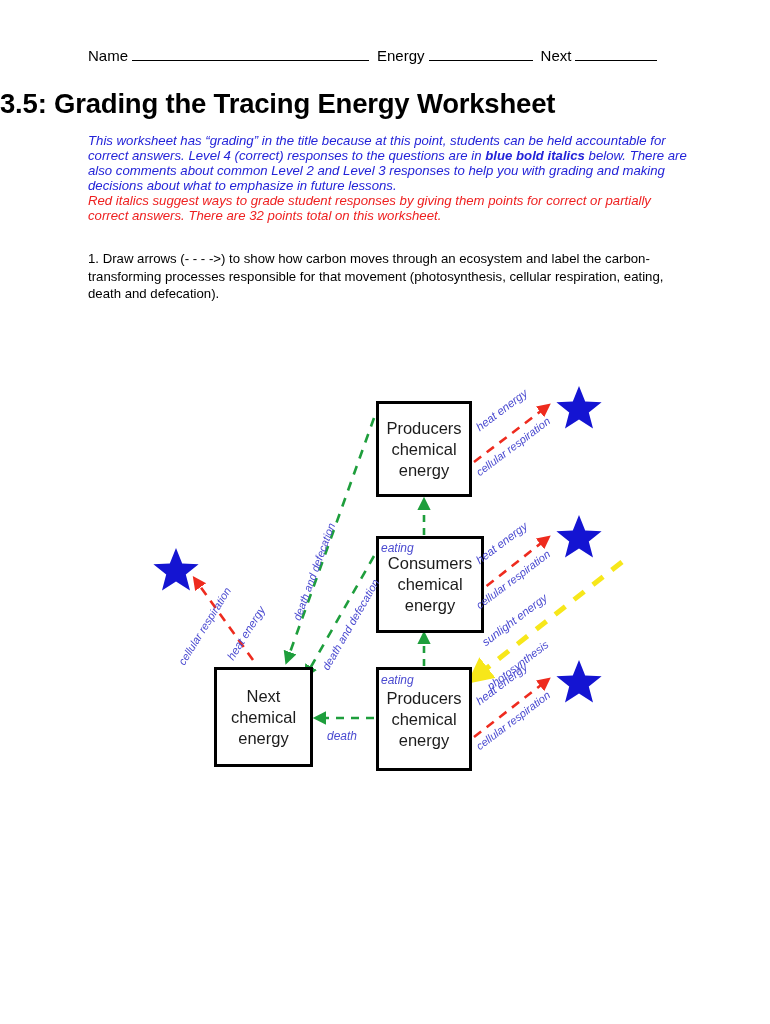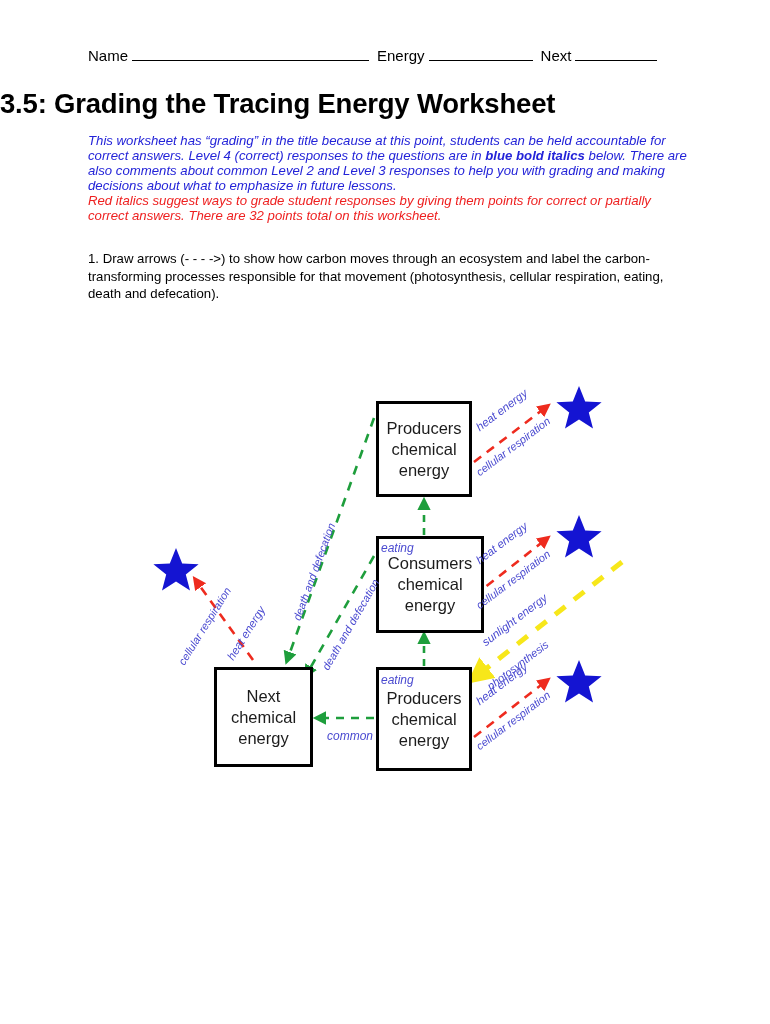--- a/index.html
+++ b/index.html
@@ -162,21 +162,21 @@
     <div class="lab lab-sm" style="left:186px;top:285px;transform:rotate(-58deg);transform-origin:left bottom;">cellular respiration</div>
 
     <div class="lab" style="left:487px;top:266px;transform:rotate(-37deg);transform-origin:left bottom;">sunlight energy</div>
     <div class="lab lab-sm" style="left:492px;top:310px;transform:rotate(-37deg);transform-origin:left bottom;">photosynthesis</div>
 
     <div class="lab lab-sm" style="left:302px;top:240px;transform:rotate(-70deg);transform-origin:left bottom;">death and defecation</div>
     <div class="lab lab-sm" style="left:330px;top:290px;transform:rotate(-60deg);transform-origin:left bottom;">death and defecation</div>
 
     <div class="lab eat" style="left:381px;top:142px;">eating</div>
     <div class="lab eat" style="left:381px;top:274px;">eating</div>
-    <div class="lab eat" style="left:327px;top:330px;">common</div>
+    <div class="lab eat" style="left:327px;top:330px;">death</div>
   </div>
 
   <div class="footer">
     
     
   </div>
 
 </div>
 
 </body></html>

